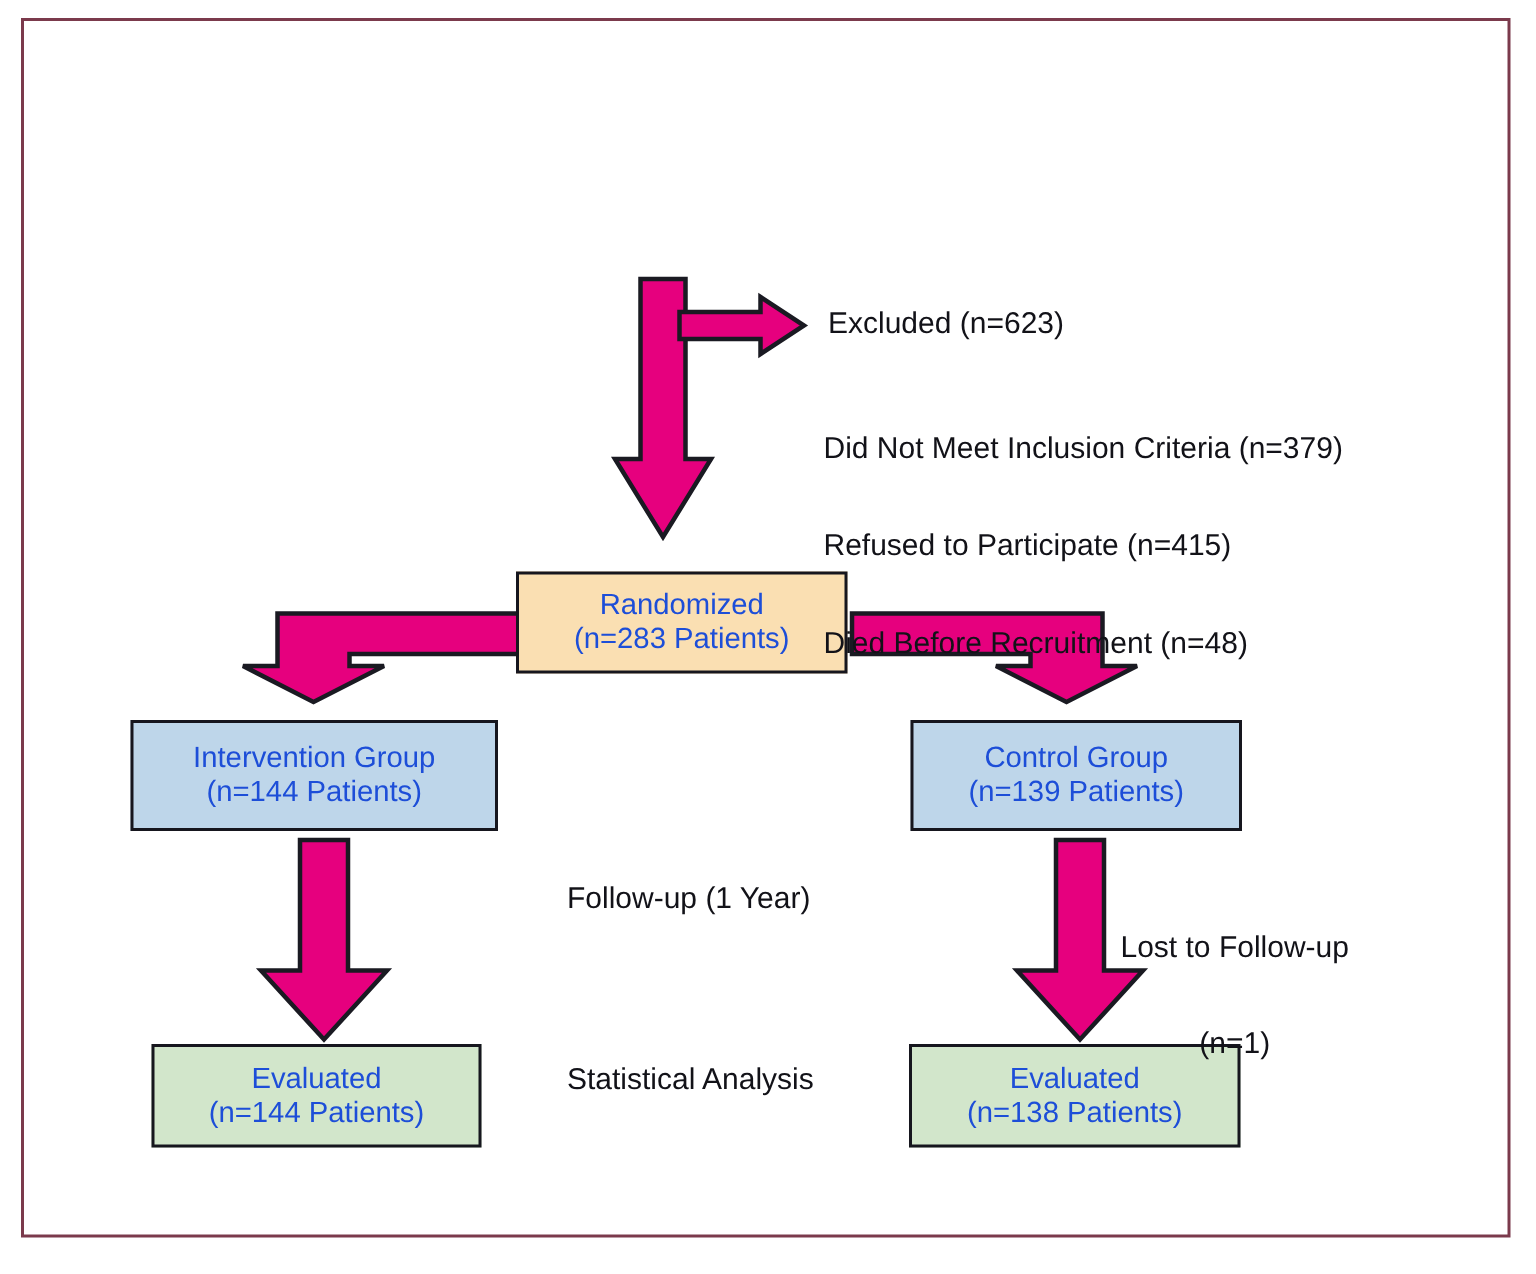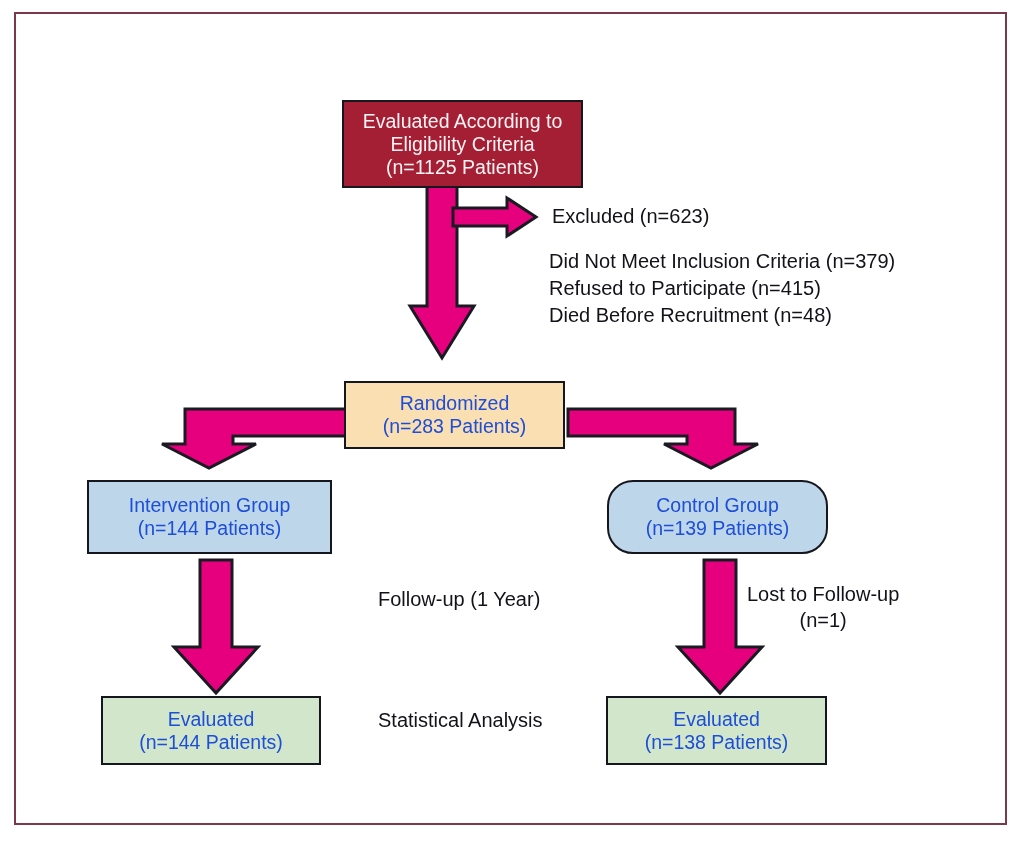--- a/index.html
+++ b/index.html
@@ -41,21 +41,21 @@
   .box .line {
     display: block;
     white-space: nowrap;
   }
   .label {
     position: absolute;
     color: #121218;
     line-height: 1.2;
     white-space: nowrap;
   }
-  .label .line { display: block; }
+  .label .line { display: block; margin-top: 38px; }
 
   
   #box-eligibility {
     left: 326px; top: 86px; width: 241px; height: 88px;
     background: #a41e34;
     color: #fdf4f5;
     font-size: 19.5px;
   }
   #box-randomized {
     left: 328px; top: 367px; width: 221px; height: 68px;
@@ -64,21 +64,20 @@
   }
   #box-intervention {
     left: 71px; top: 466px; width: 245px; height: 74px;
     background: #bed6ea;
     font-size: 19.5px;
   }
   #box-control {
     left: 591px; top: 466px; width: 221px; height: 74px;
     background: #bed6ea;
     font-size: 19.5px;
-    border-radius: 26px;
   }
   #box-eval-left {
     left: 85px; top: 682px; width: 220px; height: 69px;
     background: #d2e6cb;
     font-size: 19.5px;
   }
   #box-eval-right {
     left: 590px; top: 682px; width: 221px; height: 69px;
     background: #d2e6cb;
     font-size: 19.5px;
@@ -131,27 +130,20 @@
     </svg>
 
     <svg class="arrow-svg" style="left:152px; top:543px;" width="96" height="140" viewBox="0 0 96 140">
       <polygon points="32,3 64,3 64,90 90,90 48,136 6,90 32,90" fill="#e6007e" stroke="#1a1a22" stroke-width="3" stroke-linejoin="miter"></polygon>
     </svg>
 
     <svg class="arrow-svg" style="left:656px; top:543px;" width="96" height="140" viewBox="0 0 96 140">
       <polygon points="32,3 64,3 64,90 90,90 48,136 6,90 32,90" fill="#e6007e" stroke="#1a1a22" stroke-width="3" stroke-linejoin="miter"></polygon>
     </svg>
 
-    <div class="box" id="box-eligibility">
-      <div>
-        <span class="line">Evaluated According to</span>
-        <span class="line">Eligibility Criteria</span>
-        <span class="line">(n=1125 Patients)</span>
-      </div>
-    </div>
 
     <div class="box" id="box-randomized">
       <div>
         <span class="line">Randomized</span>
         <span class="line">(n=283 Patients)</span>
       </div>
     </div>
 
     <div class="box" id="box-intervention">
       <div>

